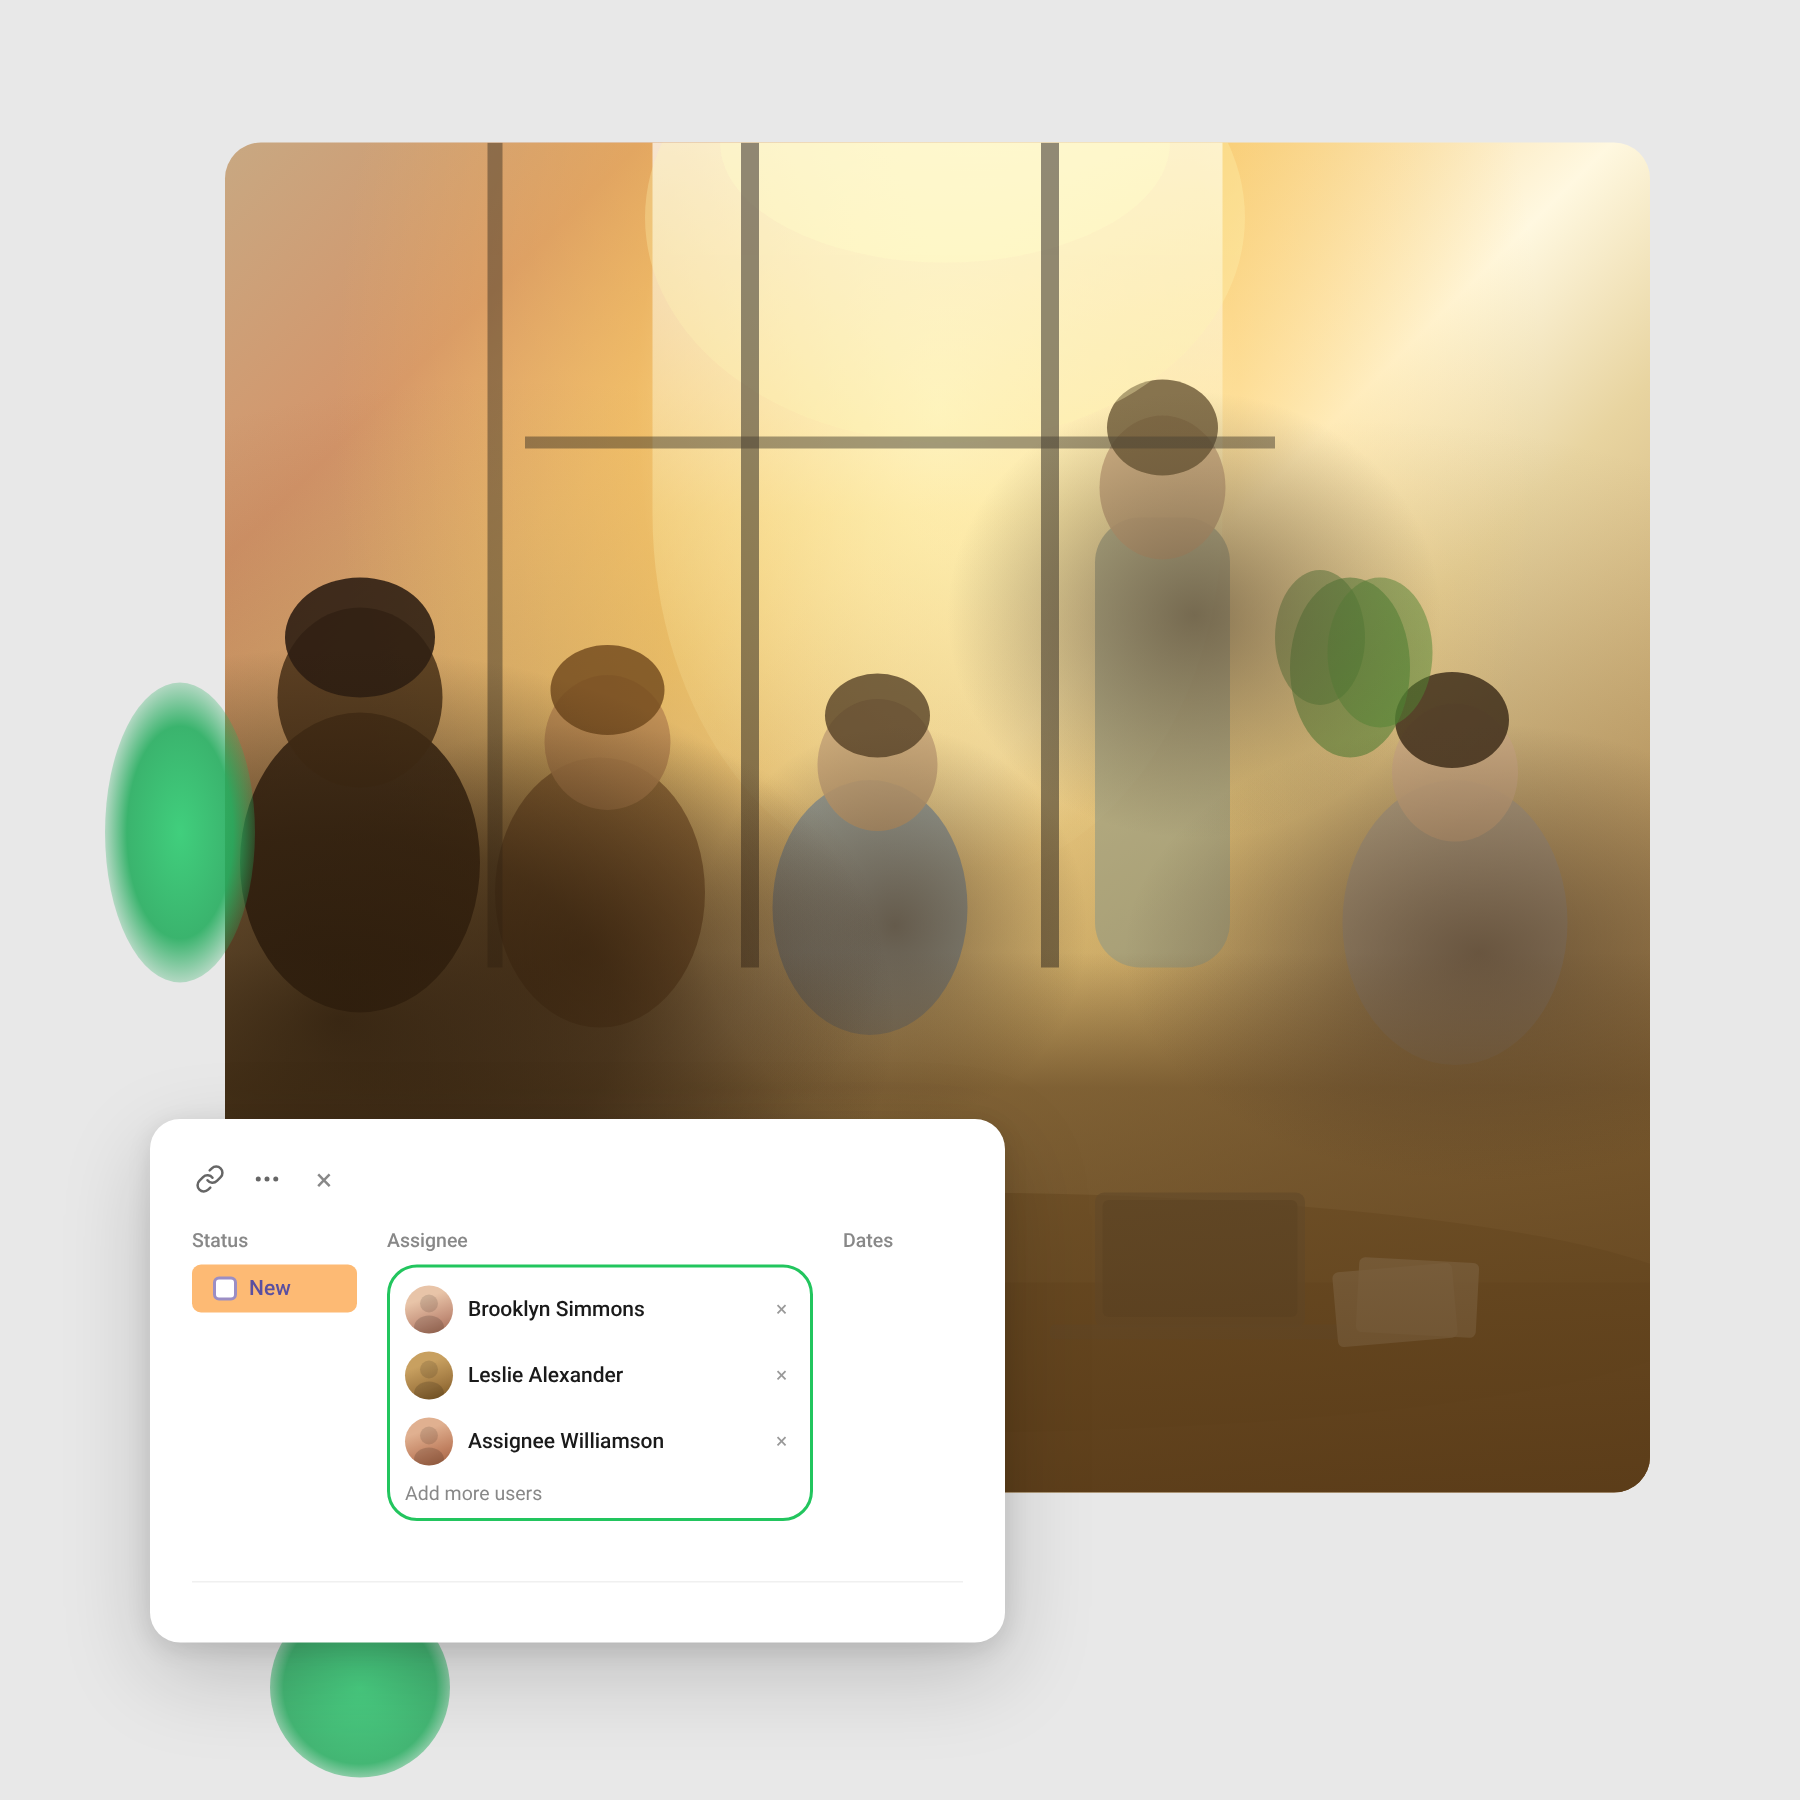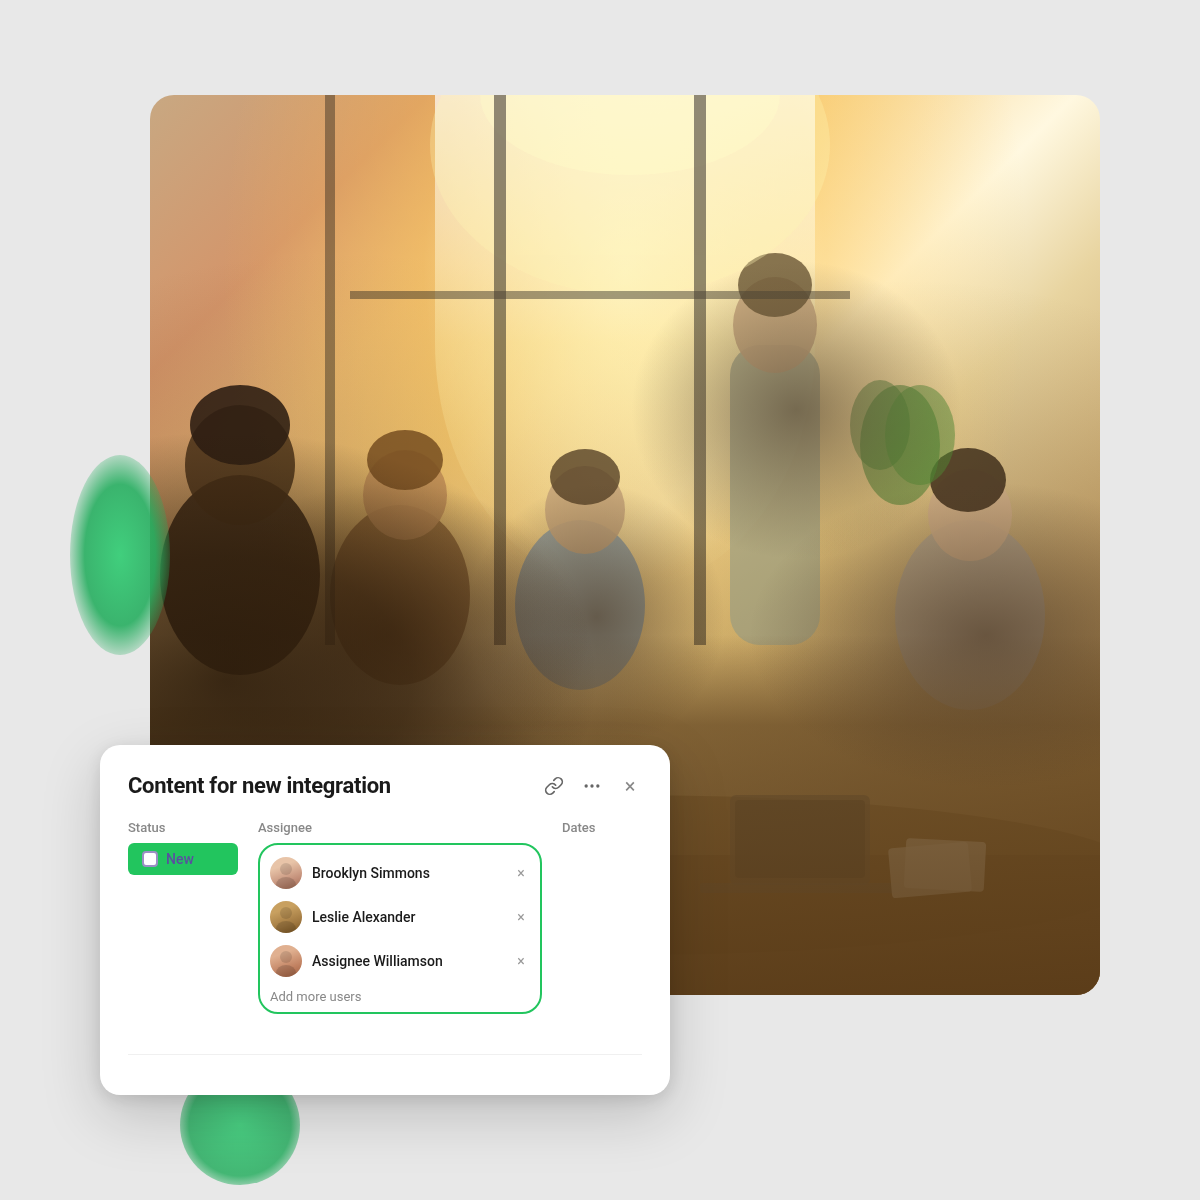--- a/index.html
+++ b/index.html
@@ -180,21 +180,21 @@
 
     
     .status-field {
       min-width: 110px;
     }
 
     .status-badge {
       display: flex;
       align-items: center;
       gap: 8px;
-      background: #22c55e;
+      background: #fdba74;
       border-radius: 6px;
       padding: 8px 14px;
       cursor: pointer;
     }
 
     .status-checkbox {
       width: 16px;
       height: 16px;
       border: 2px solid #9b8ec4;
       border-radius: 4px;
@@ -383,21 +383,20 @@
       <line x1="180" y1="0" x2="180" y2="550" stroke="rgba(40,35,30,0.5)" stroke-width="10"></line>
     </svg>
   </div>
 
   <div class="green-blob-left"></div>
   <div class="green-blob-bottom"></div>
 
   <div class="modal-card">
 
     <div class="modal-header">
-      <span class="modal-title">Content for new integration</span>
       <div class="modal-actions">
         <span class="action-icon">
           <svg width="20" height="20" viewBox="0 0 24 24" fill="none" stroke="#666" stroke-width="2" stroke-linecap="round" stroke-linejoin="round">
             <path d="M10 13a5 5 0 0 0 7.54.54l3-3a5 5 0 0 0-7.07-7.07l-1.72 1.71"></path>
             <path d="M14 11a5 5 0 0 0-7.54-.54l-3 3a5 5 0 0 0 7.07 7.07l1.71-1.71"></path>
           </svg>
         </span>
         <span class="action-icon">
           <svg width="20" height="20" viewBox="0 0 24 24" fill="#666">
             <circle cx="5" cy="12" r="2"></circle>

